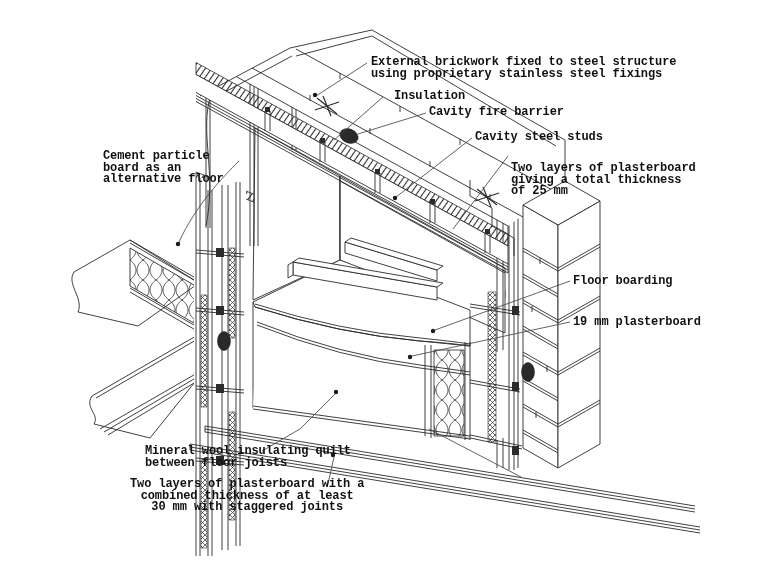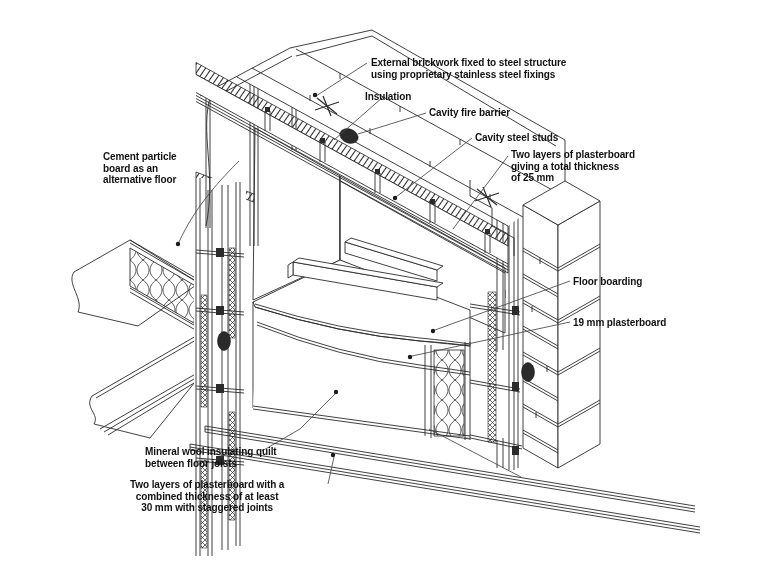--- a/index.html
+++ b/index.html
@@ -1,20 +1,20 @@
 <!DOCTYPE html>
 <html><head>
 <meta charset="utf-8">
 <style>
   html,body{margin:0;padding:0;background:#fff;}
   #stage{position:relative;width:768px;height:576px;background:#fff;overflow:hidden;
          font-family:"Liberation Sans",sans-serif;}
   #drawing{position:absolute;left:0;top:0;}
-  .lbl{position:absolute;font-size:10px;line-height:11.5px;font-weight:bold;
-       color:#111;white-space:pre-line;letter-spacing:-0.1px;}
+  .lbl{position:absolute;font-size:12px;line-height:11.5px;font-weight:bold;
+       color:#111;white-space:pre-line;letter-spacing:-0.1px;font-family:Liberation Mono, monospace;}
   svg *{vector-effect:non-scaling-stroke;}
   .ln{stroke:#2b2b2b;stroke-width:.9;fill:none;}
   .wh{fill:#ffffff;stroke:#2b2b2b;stroke-width:.9;}
   .whn{fill:#ffffff;stroke:none;}
   .ldr{stroke:#474747;stroke-width:.85;fill:none;}
   .dot{fill:#1a1a1a;stroke:none;}
   .dark{fill:#2a2a2a;stroke:#111;stroke-width:.5;}
   .blk{fill:#2b2b2b;stroke:none;}
 </style>
 </head>
@@ -282,24 +282,24 @@
     <circle class="dot" cx="178" cy="244" r="2.2"></circle>
     <circle class="dot" cx="433" cy="331" r="2.2"></circle>
     <circle class="dot" cx="410" cy="357" r="2.2"></circle>
     <circle class="dot" cx="336" cy="392" r="2.2"></circle>
     <circle class="dot" cx="333" cy="455" r="2.2"></circle>
   </g>
 </svg>
 
 <div class="lbl" style="left:371px;top:57px;">External brickwork fixed to steel structure
 using proprietary stainless steel fixings</div>
-<div class="lbl" style="left:365px;top:91px;">Insulation</div>
+<div class="lbl" style="left:394px;top:91px;">Insulation</div>
 <div class="lbl" style="left:429px;top:107px;text-align:center;">Cavity fire barrier</div>
 <div class="lbl" style="left:475px;top:132px;">Cavity steel studs</div>
-<div class="lbl" style="left:511px;top:149px;">Two layers of plasterboard
+<div class="lbl" style="left:511px;top:163px;">Two layers of plasterboard
 giving a total thickness
 of 25 mm</div>
 <div class="lbl" style="left:103px;top:151px;">Cement particle
 board as an
 alternative floor</div>
 <div class="lbl" style="left:573px;top:276px;">Floor boarding</div>
 <div class="lbl" style="left:573px;top:317px;">19 mm plasterboard</div>
 <div class="lbl" style="left:112px;top:446px;margin-left:33px;">Mineral wool insulating quilt
 between floor joists</div>
 <div class="lbl" style="left:130px;top:479px;text-align:center;">Two layers of plasterboard with a

